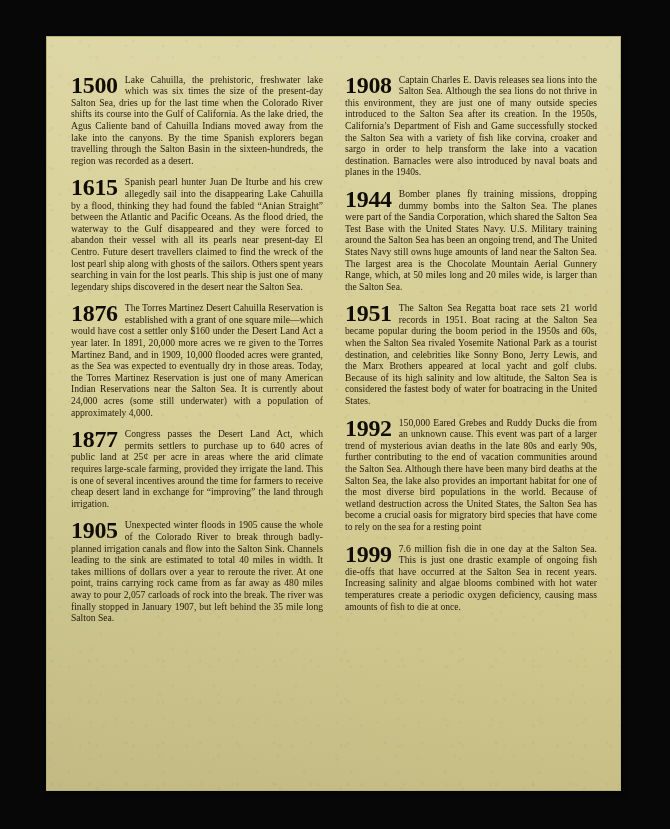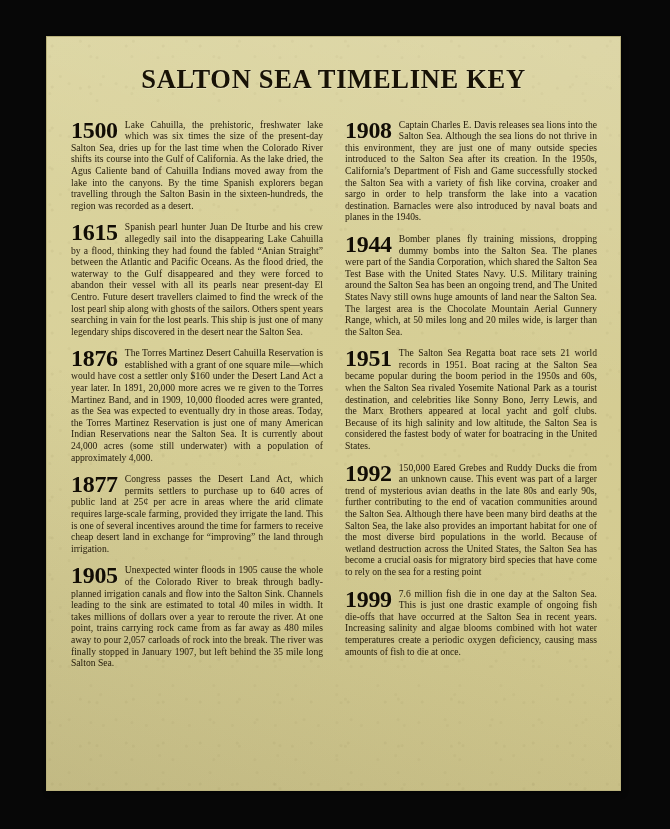--- a/index.html
+++ b/index.html
@@ -114,21 +114,20 @@
 </style>
 </head>
 <body>
 
 <div id="sign-panel">
   <div id="panel-texture"></div>
   <div id="panel-shade"></div>
 
   <div id="panel-content">
 
-    <h1 id="sign-title">SALTON SEA TIMELINE KEY</h1>
 
     <div id="columns">
 
       <div class="column" id="left-column">
         <div class="entry">
           <p class="entry-body clearfix"><span class="entry-year">1500</span><span>Lake Cahuilla, the prehistoric, freshwater lake which was six times the size of the present-day Salton Sea, dries up for the last time when the Colorado River shifts its course into the Gulf of California. As the lake dried, the Agus Caliente band of Cahuilla Indians moved away from the lake into the canyons. By the time Spanish explorers began travelling through the Salton Basin in the sixteen-hundreds, the region was recorded as a desert.</span></p>
         </div>
         <div class="entry">
           <p class="entry-body clearfix"><span class="entry-year">1615</span><span>Spanish pearl hunter Juan De Iturbe and his crew allegedly sail into the disappearing Lake Cahuilla by a flood, thinking they had found the fabled “Anian Straight” between the Atlantic and Pacific Oceans. As the flood dried, the waterway to the Gulf disappeared and they were forced to abandon their vessel with all its pearls near present-day El Centro. Future desert travellers claimed to find the wreck of the lost pearl ship along with ghosts of the sailors. Others spent years searching in vain for the lost pearls. This ship is just one of many legendary ships discovered in the desert near the Salton Sea.</span></p>
         </div>

